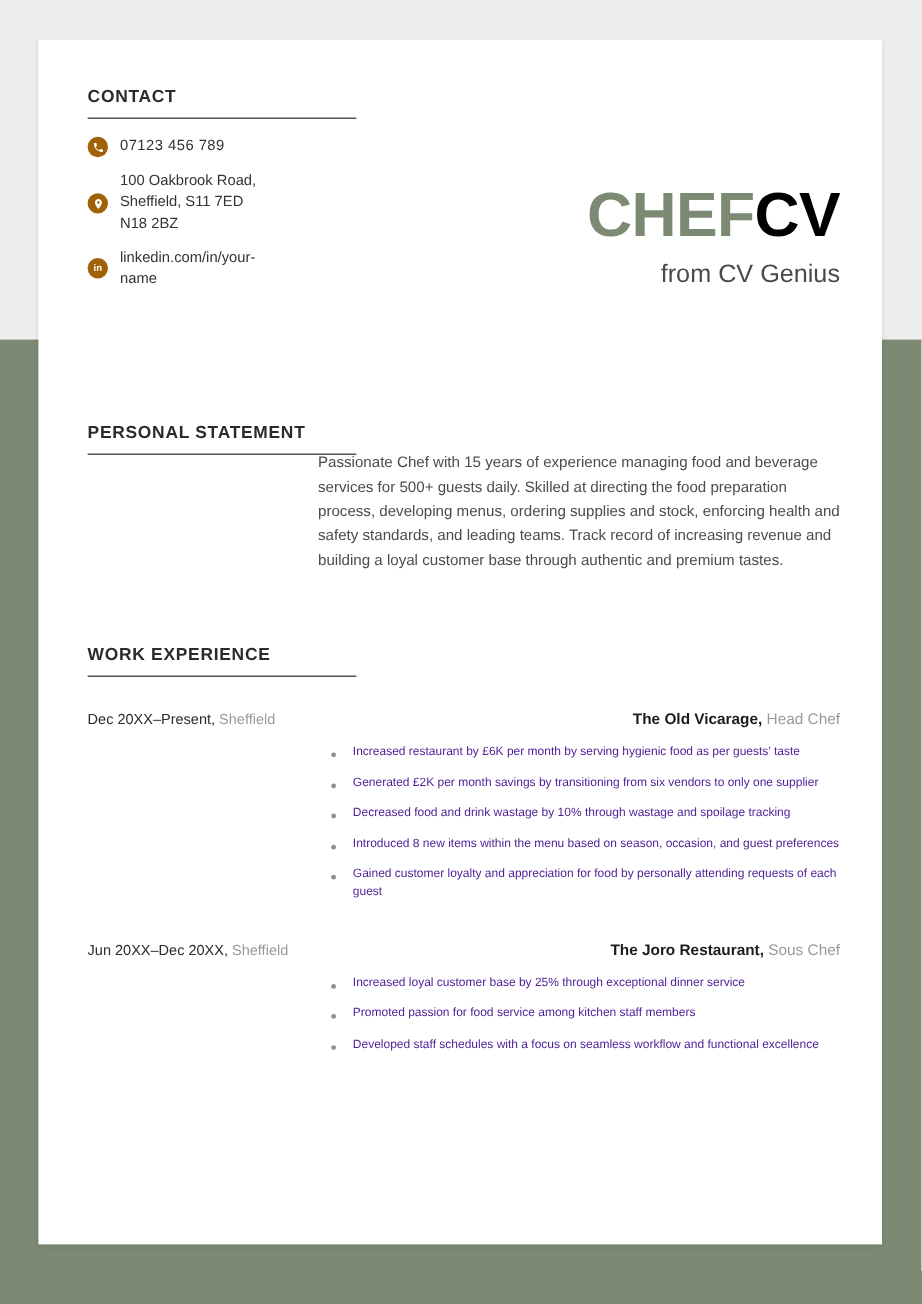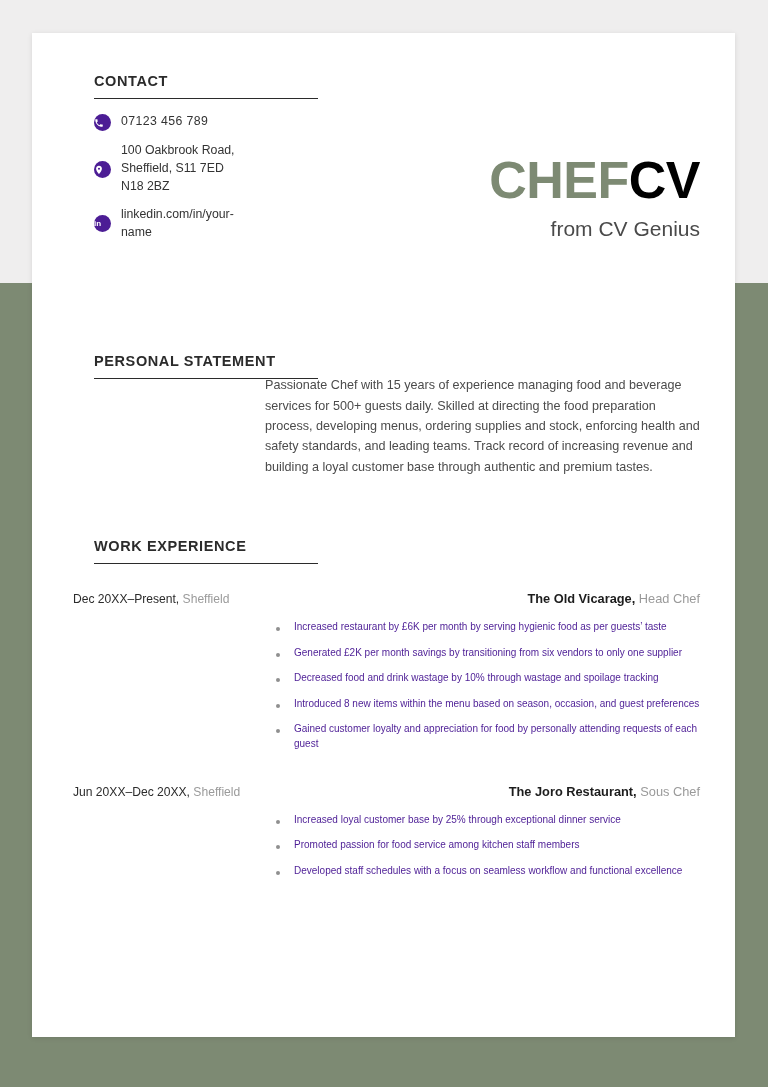--- a/index.html
+++ b/index.html
@@ -40,21 +40,21 @@
   }
 
   
   .row {
     display: flex;
     align-items: flex-start;
   }
   .col-left {
     width: 233px;
     flex: 0 0 233px;
-    padding-left: 62px;
+    padding-left: 41px;
   }
   .col-right {
     flex: 1 1 auto;
     padding-right: 35px;
   }
 
   
   .section-heading {
     font-size: 14.5px;
     font-weight: bold;
@@ -75,23 +75,24 @@
 
   .contact-item {
     display: flex;
     align-items: flex-start;
     margin-bottom: 11px;
   }
   .contact-icon {
     flex: 0 0 17px;
     width: 17px; height: 17px;
     border-radius: 50%;
-    background: #4c1d95;
+    background: #a16207;
     display: flex;
     align-items: center;
+    justify-content: center;
     margin-right: 10px;
     margin-top: 1px;
   }
   .contact-icon svg { display: block; }
   .contact-icon .li-text {
     font-size: 8px;
     font-weight: bold;
     color: #ffffff;
     line-height: 1;
     font-family: "Liberation Sans", sans-serif;

